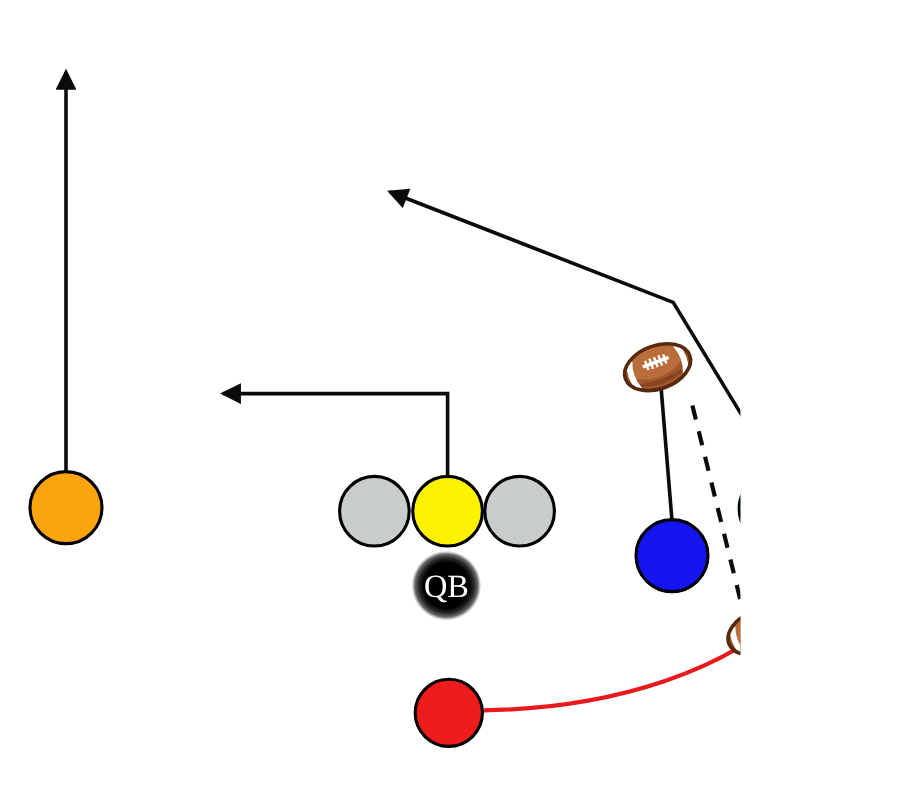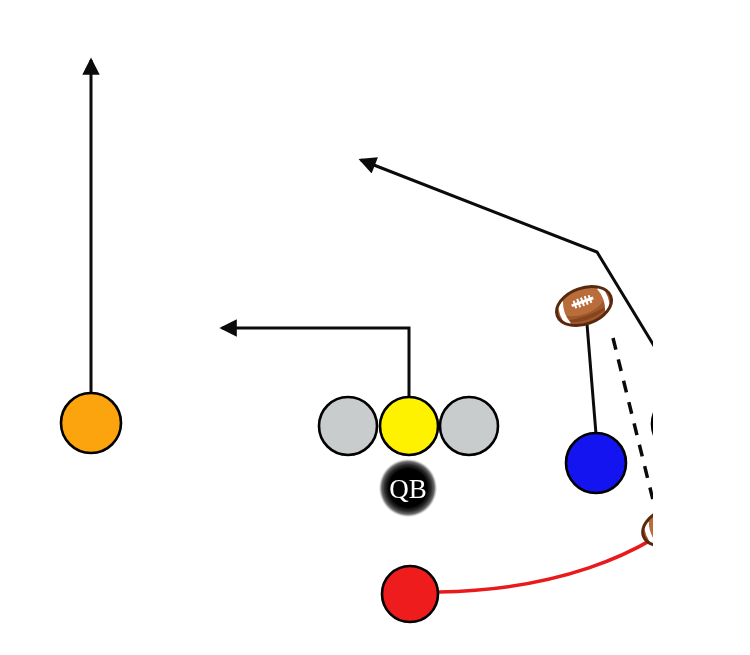--- a/index.html
+++ b/index.html
@@ -1,17 +1,17 @@
 <!DOCTYPE html>
 <html><head>
 <meta charset="utf-8">
 <style>
   html,body{margin:0;padding:0;background:#ffffff;}
   body{font-family:"Liberation Sans",sans-serif;}
-  .stage{position:relative;width:617px;height:655px;background:#ffffff;overflow:hidden;padding-left:36px;}
+  .stage{position:relative;width:617px;height:655px;background:#ffffff;overflow:hidden;}
   svg{display:block;}
   .player{cursor:pointer;}
   .route{fill:none;}
   text.player-label{font-family:"Liberation Serif","DejaVu Serif",serif;}
 </style>
 </head>
 <body>
 
 <div class="stage">
   <svg id="diagram" width="750" height="655" viewBox="0 0 750 655" xmlns="http://www.w3.org/2000/svg">

